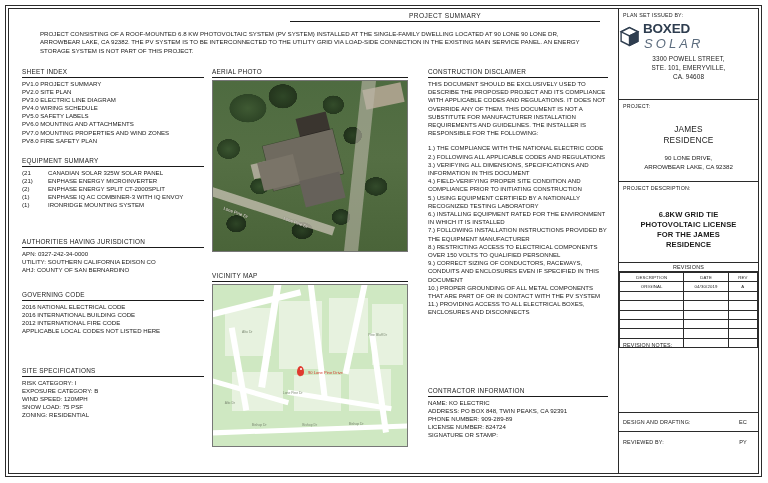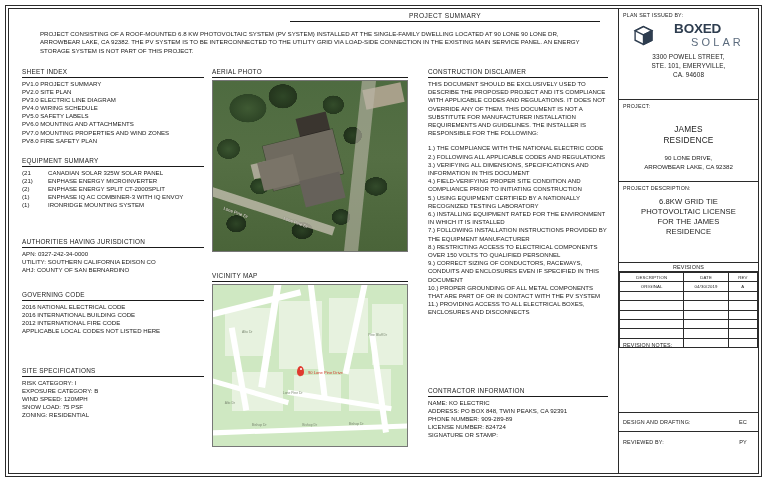--- a/index.html
+++ b/index.html
@@ -133,25 +133,25 @@
   }
   .tb-cell{border-bottom:1.2px solid #2b2b2b;box-sizing:border-box;position:relative;}
   .tb-cell:last-child{border-bottom:none;}
   .tb-lbl{font-size:5.3px;letter-spacing:.2px;padding:3px 0 0 4px;}
   .tb-center{text-align:center;}
   .tb-big{font-size:8.3px;line-height:10.6px;letter-spacing:.2px;}
   .tb-med{font-size:6.2px;line-height:8.4px;}
   .tb-desc{font-size:7.6px;line-height:10px;letter-spacing:.1px;}
 
   
-  .logo-row{display:flex;align-items:center;justify-content:center;gap:20px;margin-top:4px;}
+  .logo-row{display:flex;align-items:center;gap:3px;margin-top:4px;}
   .cube{width:21px;height:21px;position:relative;}
   .logo-txt{display:flex;flex-direction:column;align-items:flex-start;line-height:1;}
   .logo-boxed{font-size:13.5px;font-weight:bold;color:#2e3d4f;letter-spacing:-0.2px;}
-  .logo-solar{font-size:11px;color:#5b6b7d;letter-spacing:3.1px;margin-top:1.5px;margin-left:17px;}
+  .logo-solar{font-size:13px;color:#5b6b7d;letter-spacing:3.1px;margin-top:1.5px;margin-left:1px;font-style:italic;}
   .logo-addr{font-size:6.4px;line-height:9.2px;text-align:center;margin-top:4px;letter-spacing:.1px;}
 
   
   .rev-head{
     font-size:5.4px;text-align:center;border-bottom:1px solid #2b2b2b;
     padding:1px 0;letter-spacing:.2px;
   }
   table.rev{width:100%;border-collapse:collapse;table-layout:fixed;}
   table.rev td{
     border:0.8px solid #2b2b2b;height:8.4px;font-size:4.3px;
@@ -375,21 +375,21 @@
         <div>RESIDENCE</div>
       </div>
       <div class="tb-center tb-med" style="margin-top:9px;">
         <div>90 LONE   DRIVE,</div>
         <div>ARROWBEAR LAKE, CA 92382</div>
       </div>
     </div>
 
     <div class="tb-cell" style="height:81px;">
       <div class="tb-lbl">PROJECT DESCRIPTION:</div>
-      <div class="tb-center tb-desc" style="margin-top:6px;">
+      <div class="tb-center tb-desc" style="margin-top:19px;font-weight:bold;">
         <div>6.8KW GRID TIE</div>
         <div>PHOTOVOLTAIC LICENSE</div>
         <div>FOR THE JAMES</div>
         <div>RESIDENCE</div>
       </div>
     </div>
 
     <div class="tb-cell" style="height:76px;">
       <div class="rev-head">REVISIONS</div>
       <table class="rev">

